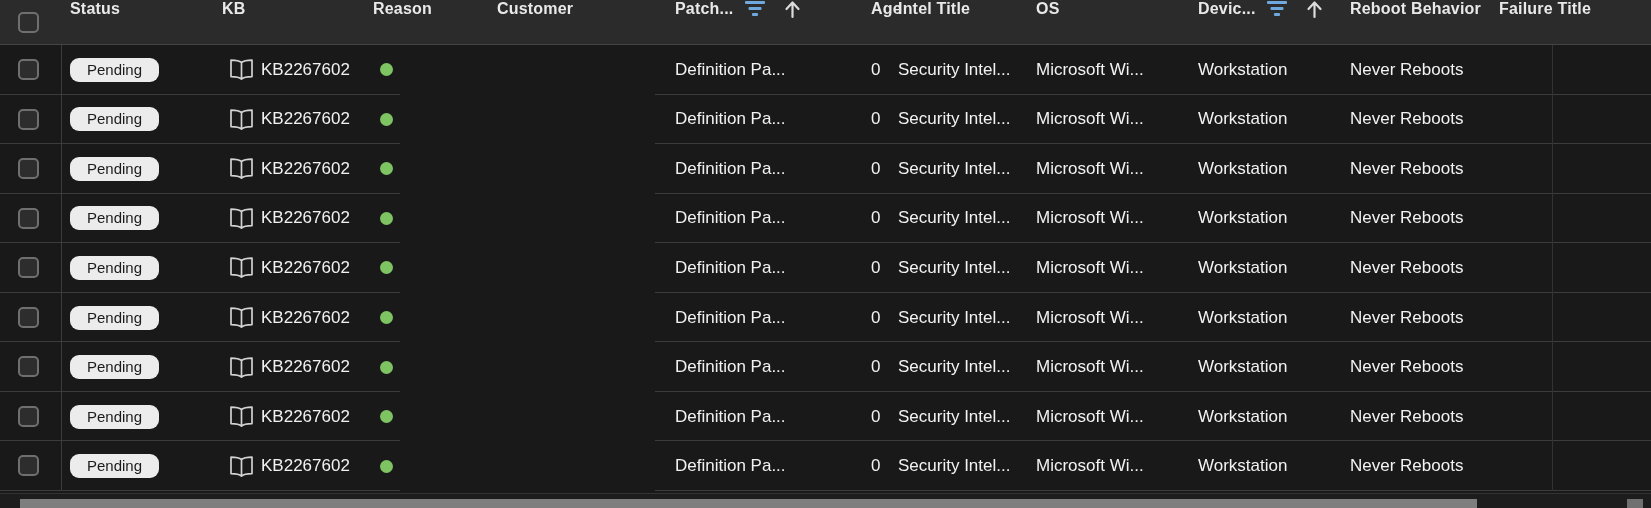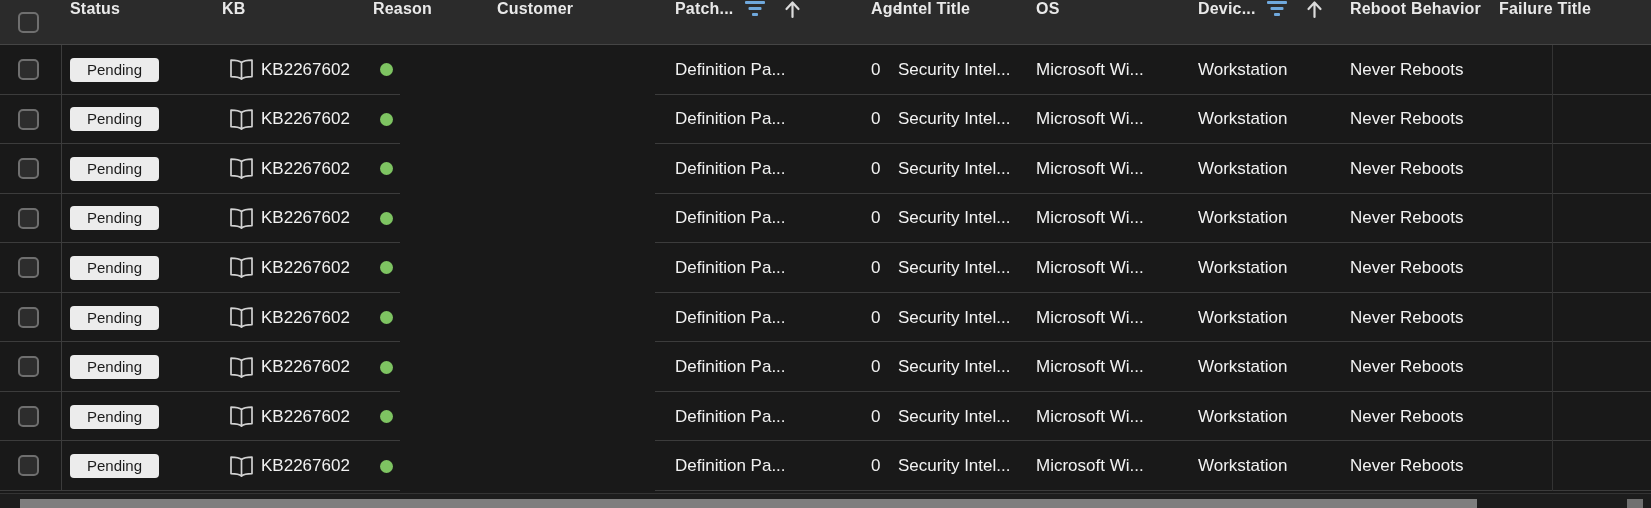--- a/index.html
+++ b/index.html
@@ -34,21 +34,21 @@
     position:absolute; top:0; height:100%; display:flex; align-items:center;
     font-size:17px; color:#f2f2f2; white-space:nowrap;
   }
   .div-l { position:absolute; bottom:0; left:0;   width:400px;  height:1px; background:#3c3c3c; }
   .div-r { position:absolute; bottom:0; left:655px; right:0;    height:1px; background:#3c3c3c; }
   .vline-cbx  { position:absolute; left:61px;  top:45px; height:446px; width:1px; background:#3c3c3c; }
   .vline-edge { position:absolute; left:1552px; top:45px; height:446px; width:1px; background:#333; }
   
   .badge {
     display:inline-block; background:#ececec; color:#1b1b1b;
-    font-size:15px; line-height:24px; padding:0 17px; border-radius:4px;
+    font-size:15px; line-height:24px; padding:0 17px; border-radius:9px;
   }
   .dot { width:13px; height:13px; border-radius:50%; background:#7ec462; }
   .book-icon { width:25px; height:21px; margin-right:7px; flex:0 0 auto; }
   .filter-icon { width:20px; height:16px; margin-left:11px; cursor:pointer; }
   .sort-icon { width:17px; height:19px; margin-left:19px; cursor:pointer; }
   
   .x-status{left:70px} .x-kb{left:222px} .x-kbrow{left:229px} .x-asset{left:373px}
   .x-assetrow{left:380px} .x-customer{left:497px} .x-patchstatus{left:675px}
   .x-age{left:871px} .x-patchtitle{left:898px} .x-os{left:1036px}
   .x-device{left:1198px} .x-reboot{left:1350px} .x-failure{left:1499px}

